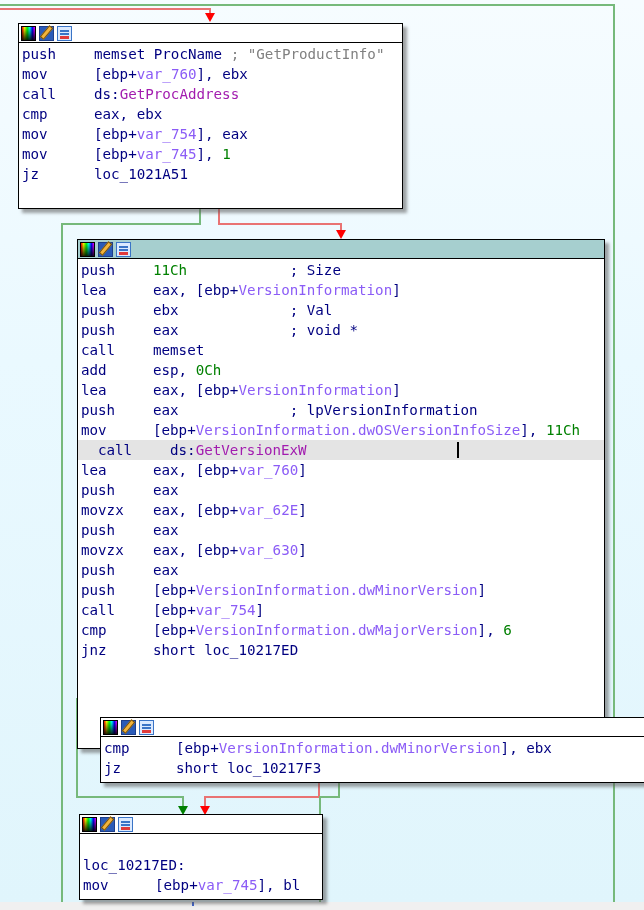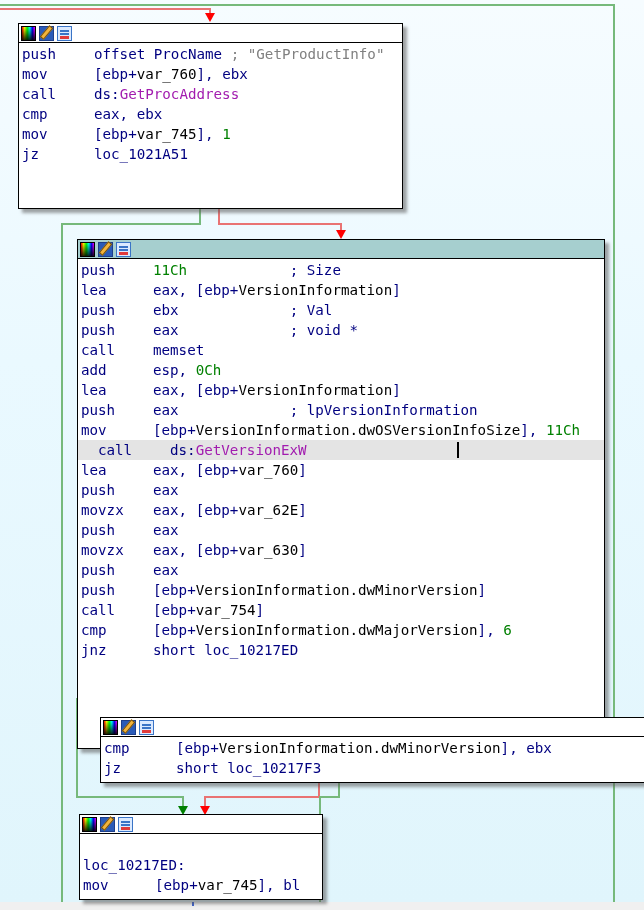--- a/index.html
+++ b/index.html
@@ -48,21 +48,21 @@
     .ico-graph::after {
       content: ""; position: absolute; left: 2px; top: 9px; width: 9px; height: 3px; background: #e03a3a;
     }
     .node-body { padding: 1px 0 0 3px; }
     .line {
       height: 20px; line-height: 20px; font-size: 14.2px; white-space: pre;
       color: #000080; position: relative;
     }
     .line.hl { background: #e4e4e4; margin-left: -3px; padding-left: 20px; }
     .mn { display: inline-block; width: 72px; }
-    .c-var { color: #000000; }
+    .c-var { color: #8b5cf6; }
     .c-num { color: #008000; }
     .c-api { color: #a21caf; }
     .c-cmt { color: #000080; }
     .c-str { color: #808080; }
     .c-gray { color: #808080; }
     .caret { position: absolute; top: 2px; width: 2px; height: 16px; background: #000; }
   </style>
 </head>
 <body>
 
@@ -94,24 +94,25 @@
   <line x1="193" y1="902" x2="193" y2="906" stroke="#3a5fcd" stroke-width="2"></line>
 </svg>
 
 <div class="node" id="node0" style="left:18px;top:23px;width:385px;height:186px;">
   <div class="node-header">
     <span class="ico ico-color"></span>
     <span class="ico ico-edit"></span>
     <span class="ico ico-graph"></span>
   </div>
   <div class="node-body">
-      <div class="line"><span class="mn">push</span><span>offset ProcName </span><span class="c-gray">; </span><span class="c-str">"GetProductInfo"</span></div>
+      <div class="line"><span class="mn">push</span><span>memset ProcName </span><span class="c-gray">; </span><span class="c-str">"GetProductInfo"</span></div>
       <div class="line"><span class="mn">mov</span><span>[ebp+</span><span class="c-var">var_760</span><span>], ebx</span></div>
       <div class="line"><span class="mn">call</span><span>ds:</span><span class="c-api">GetProcAddress</span></div>
       <div class="line"><span class="mn">cmp</span><span>eax, ebx</span></div>
+      <div class="line"><span class="mn">mov</span><span>[ebp+</span><span class="c-var">var_754</span><span>], eax</span></div>
       <div class="line"><span class="mn">mov</span><span>[ebp+</span><span class="c-var">var_745</span><span>], </span><span class="c-num">1</span></div>
       <div class="line"><span class="mn">jz</span><span>loc_1021A51</span></div>
     </div>
 </div>
 
 <div class="node selected" id="node1" style="left:77px;top:239px;width:528px;height:510px;">
   <div class="node-header">
     <span class="ico ico-color"></span>
     <span class="ico ico-edit"></span>
     <span class="ico ico-graph"></span>

